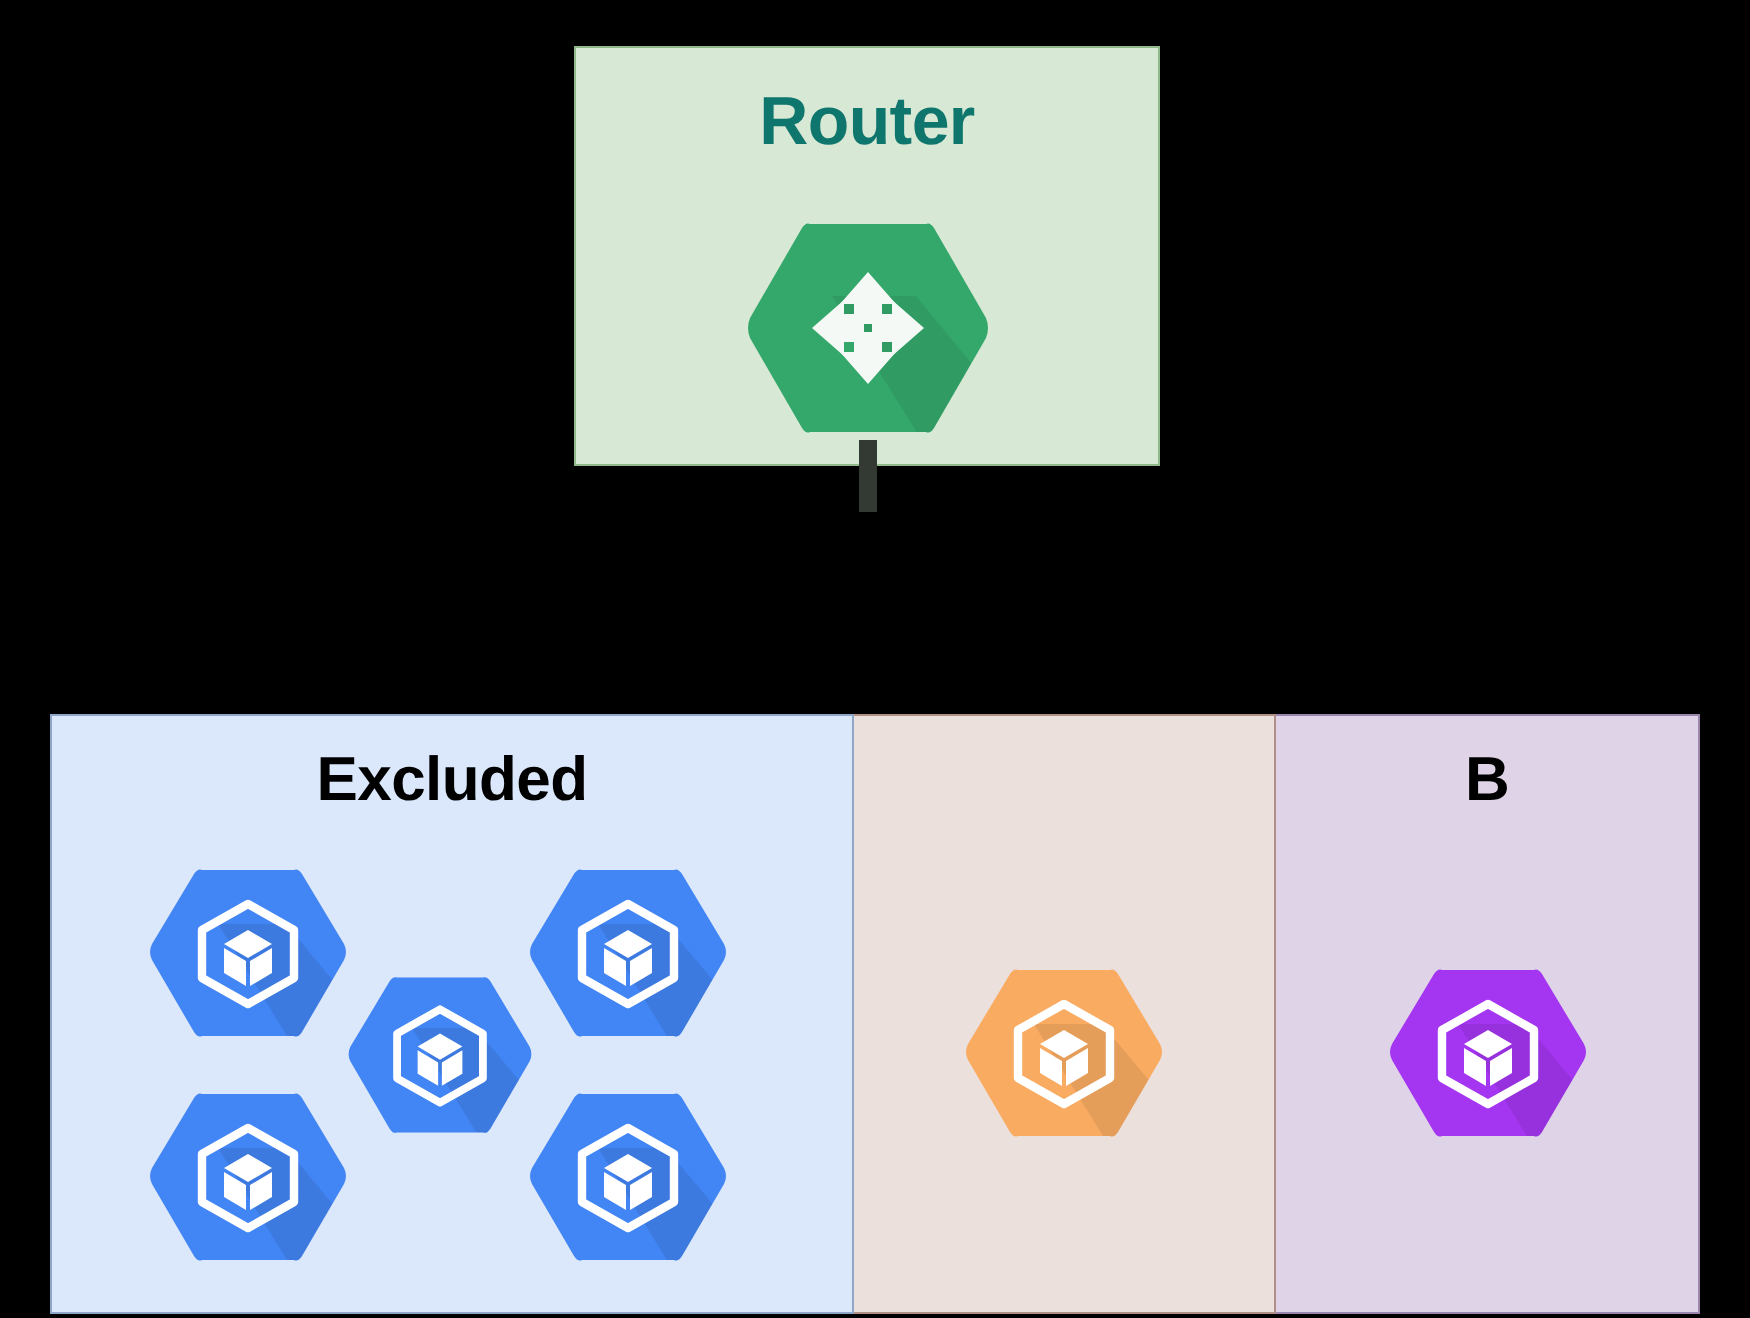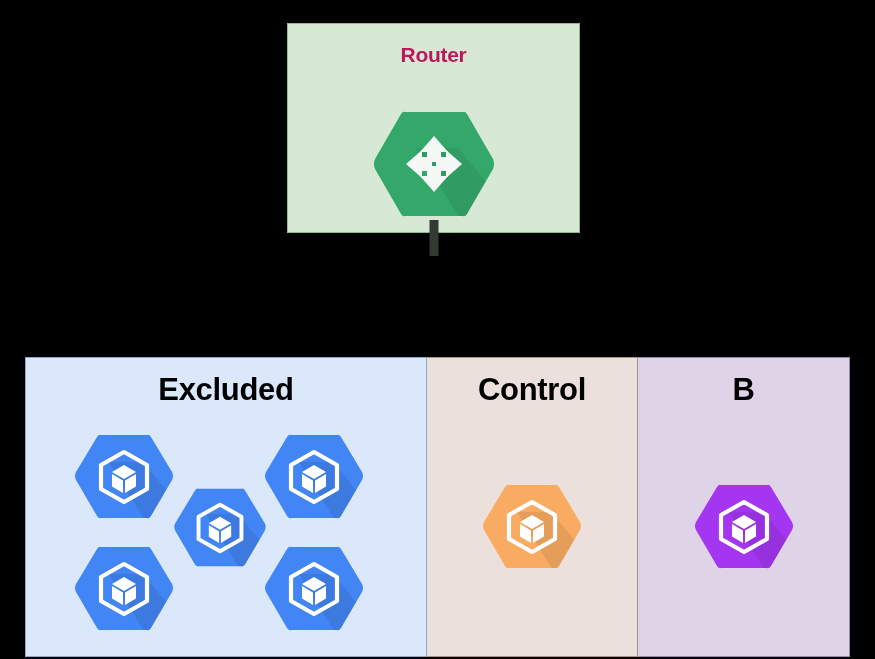--- a/index.html
+++ b/index.html
@@ -31,23 +31,23 @@
     background: #d7e8d5;
     border: 1px solid #8fb98c;
     box-sizing: border-box;
   }
   .router-title {
     position: absolute;
     left: 0;
     right: 0;
     top: 20px;
     text-align: center;
-    font-size: 21px;
+    font-size: 34px;
     font-weight: bold;
-    color: #be185d;
+    color: #0f766e;
     letter-spacing: -0.3px;
     line-height: 1;
   }
   .router-hex-wrap {
     position: absolute;
     left: 50%;
     top: 84px;
     transform: translateX(-50%);
     width: 124px;
     height: 112px;
@@ -278,21 +278,20 @@
           <g fill="#ffffff">
             <path d="M 51 33 L 63 40 L 51 47 L 39 40 Z"></path>
             <path d="M 39 42 L 50 48.5 L 50 61 L 39 54.5 Z"></path>
             <path d="M 63 42 L 52 48.5 L 52 61 L 63 54.5 Z"></path>
           </g>
         </svg>
       </div>
     </div>
 
     <div class="panel control">
-      <div class="panel-title">Control</div>
 
       <div class="hex c1">
         <svg viewBox="0 0 102 89" xmlns="http://www.w3.org/2000/svg">
           <defs>
               <clipPath id="hcc1">
                 <path d="M 28 3 Q 26 2 24 5 L 3 40 Q 1 44 3 48 L 24 84 Q 26 87 28 86 L 74 86 Q 76 87 78 84 L 99 48 Q 101 44 99 40 L 78 5 Q 76 2 74 3 Z"></path>
               </clipPath>
             </defs>
           <path d="M 28 3 Q 26 2 24 5 L 3 40 Q 1 44 3 48 L 24 84 Q 26 87 28 86 L 74 86 Q 76 87 78 84 L 99 48 Q 101 44 99 40 L 78 5 Q 76 2 74 3 Z" fill="#f9ab62"></path>
           <g clip-path="url(#hcc1)">

